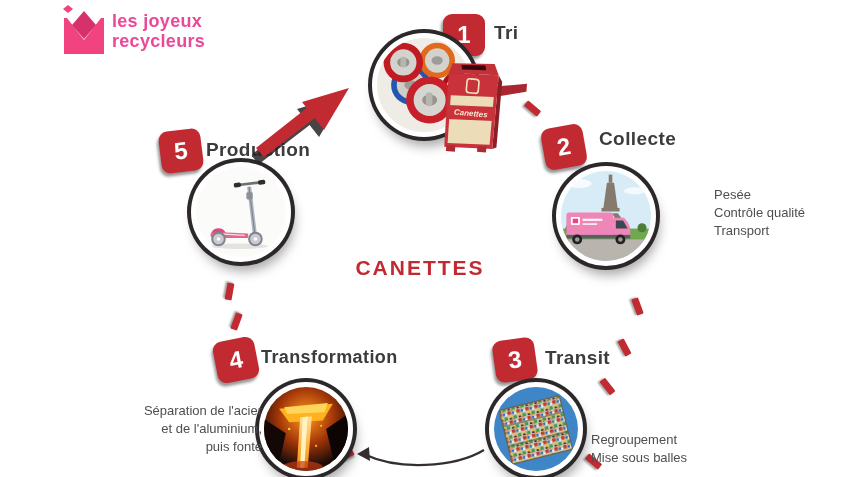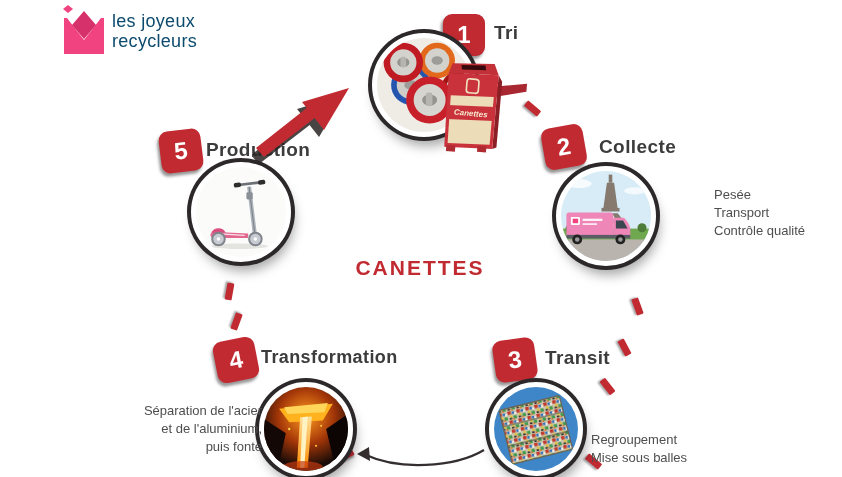--- a/index.html
+++ b/index.html
@@ -1,20 +1,20 @@
 <!DOCTYPE html>
 <html><head>
 <meta charset="utf-8">
 <style>
   html,body{margin:0;padding:0;background:#fff;}
   .stage{position:relative;width:842px;height:477px;background:#ffffff;overflow:hidden;
          font-family:"Liberation Sans", sans-serif;}
   .abs{position:absolute;}
   
-  .brand-text{color:#0c4a6e;font-weight:400;font-size:18px;line-height:20px;letter-spacing:.3px;}
+  .brand-text{color:#ec4899;font-weight:700;font-size:18px;line-height:20px;letter-spacing:.3px;}
   
   .badge{position:absolute;width:42px;height:42px;background:#c22a32;border-radius:9px;
          color:#fff;font-weight:700;font-size:24px;display:flex;align-items:center;justify-content:center;
          box-shadow:-2px 3px 3px rgba(25,20,20,.45);}
   
   .step-label{position:absolute;font-weight:700;color:#3c3c3c;font-size:19px;letter-spacing:.4px;white-space:nowrap;}
   
   .desc{position:absolute;color:#4e4e4e;font-size:13px;line-height:18px;}
   .desc.right{text-align:right;}
   
@@ -96,21 +96,21 @@
       <text x="30.5" y="61" text-anchor="middle" font-size="8" font-style="italic" font-weight="bold" fill="#f5ead0" font-family="Liberation Sans, sans-serif">Canettes</text>
       <rect x="9" y="92" width="9" height="6" fill="#b02a32"></rect>
       <rect x="40" y="90" width="9" height="6" fill="#b02a32"></rect>
     </g>
   </svg>
 
   <div class="dash" style="left:524px;top:105px;transform:rotate(40deg);"></div>
   <div class="badge" style="left:543px;top:126px;transform:rotate(-10deg);">
     <span>2</span>
   </div>
-  <div class="step-label" style="left:599px;top:136px;">Collecte</div>
+  <div class="step-label" style="left:599px;top:128px;">Collecte</div>
   <div class="photo" style="left:556px;top:166px;width:100px;height:100px;">
     <svg viewBox="0 0 100 100" preserveAspectRatio="xMidYMid slice">
       <rect width="100" height="100" fill="#d7ecf7"></rect>
       <ellipse cx="20" cy="14" rx="14" ry="5" fill="#ffffff" opacity=".8"></ellipse>
       <ellipse cx="82" cy="22" rx="12" ry="4" fill="#ffffff" opacity=".7"></ellipse>
       <g fill="#857a6d">
         <rect x="53" y="4" width="4" height="9"></rect>
         <polygon points="51,13 59,13 63,42 47,42"></polygon>
         <rect x="45" y="41" width="20" height="4"></rect>
         <polygon points="47,47 53,47 42,68 30,68"></polygon>
@@ -132,22 +132,22 @@
         <rect x="6" y="71" width="71" height="4" fill="#5c5c66"></rect>
         <circle cx="18" cy="76" r="5.5" fill="#222"></circle>
           <circle cx="18" cy="76" r="2.5" fill="#999"></circle>
         <circle cx="66" cy="76" r="5.5" fill="#222"></circle>
           <circle cx="66" cy="76" r="2.5" fill="#999"></circle>
       </g>
     </svg>
   </div>
   <div class="desc" style="left:666px;top:186px;width:120px;margin-left:48px;">
     <div>Pesée</div>
+    <div>Contrôle qualité</div>
     <div>Transport</div>
-    <div>Contrôle qualité</div>
   </div>
 
   <div class="dash" style="left:629px;top:303px;transform:rotate(70deg);"></div>
   <div class="dash" style="left:616px;top:344px;transform:rotate(62deg);"></div>
   <div class="dash" style="left:599px;top:383px;transform:rotate(52deg);"></div>
   <div class="dash" style="left:585px;top:458px;transform:rotate(40deg);"></div>
 
   <div class="badge" style="left:494px;top:339px;transform:rotate(-8deg);">
     <span>3</span>
   </div>

